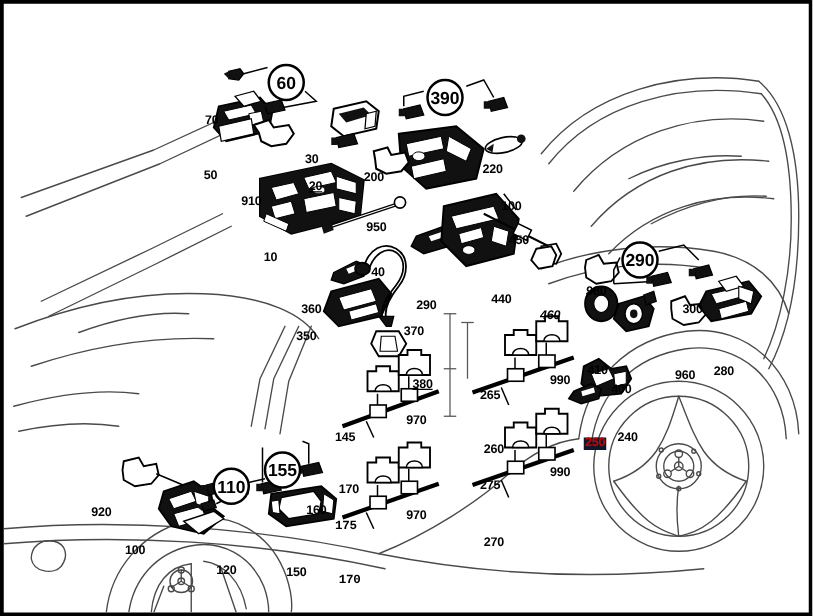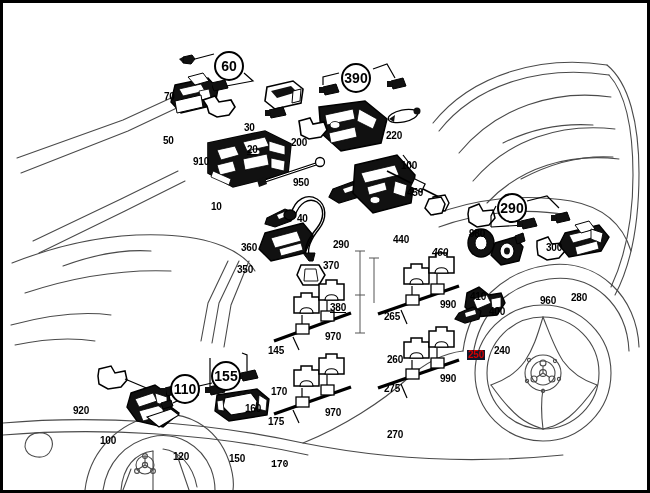--- a/index.html
+++ b/index.html
@@ -468,21 +468,21 @@
       <div class="lbl" style="left: 491px; top: 311px;">240</div>
       <div class="lbl" style="left: 381px; top: 277px;">265</div>
       <div class="lbl" style="left: 437px; top: 265px;">990</div>
       <div class="lbl" style="left: 384px; top: 320px;">260</div>
       <div class="lbl" style="left: 381px; top: 349px;">275</div>
       <div class="lbl" style="left: 437px; top: 339px;">990</div>
       <div class="lbl" style="left: 384px; top: 395px;">270</div>
       <div class="lbl" style="left: 265px; top: 311px;">145</div>
       <div class="lbl" style="left: 322px; top: 297px;">970</div>
       <div class="lbl" style="left: 268px; top: 352px;">170</div>
-      <div class="lbl" style="left: 265px; top: 382px;">175</div>
+      <div class="lbl" style="left: 265px; top: 382px; font-family: Liberation Mono, monospace;">175</div>
       <div class="lbl" style="left: 322px; top: 373px;">970</div>
       <div class="lbl" style="left: 268px; top: 425px; font-family: Liberation Mono, monospace;">170</div>
       <div class="lbl" style="left: 242px; top: 369px;">160</div>
       <div class="lbl" style="left: 226px; top: 419px;">150</div>
       <div class="lbl" style="left: 70px; top: 371px;">920</div>
       <div class="lbl" style="left: 97px; top: 401px;">100</div>
       <div class="lbl" style="left: 170px; top: 417px;">120</div>
       <div class="lbl hl" style="left: 464px; top: 315px;">250</div>
       <div class="circ" style="left: 211px; top: 48px;">60</div>
       <div class="circ" style="left: 338px; top: 60px;">390</div>

